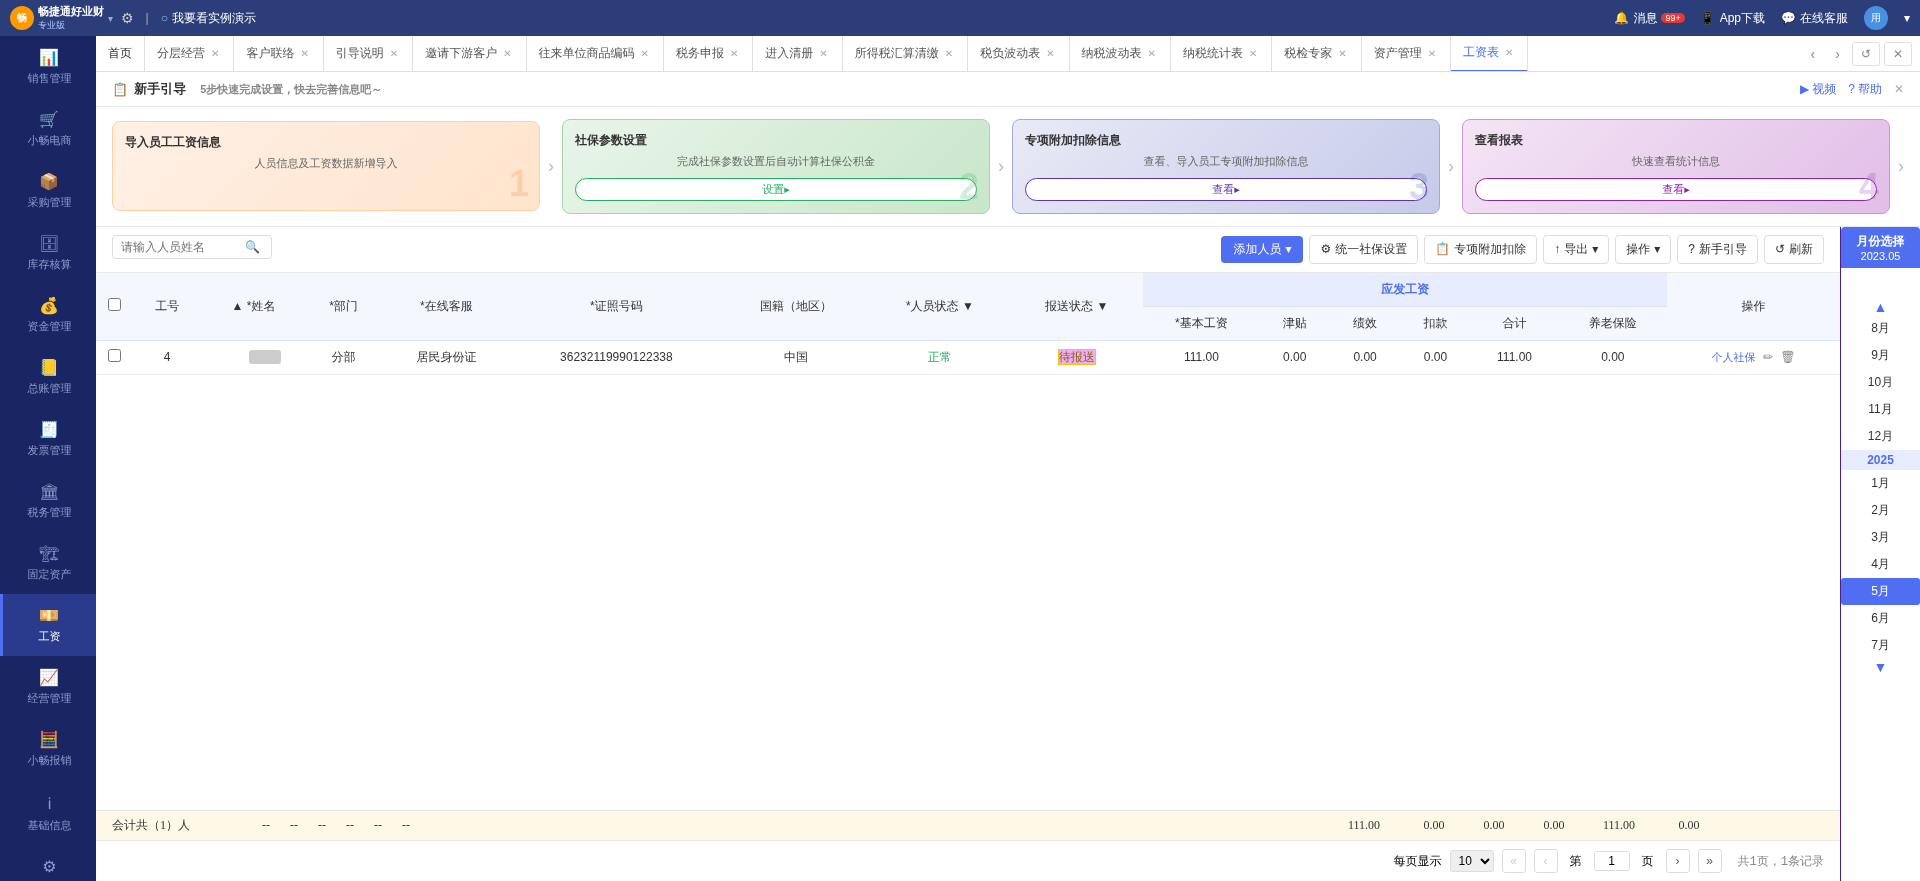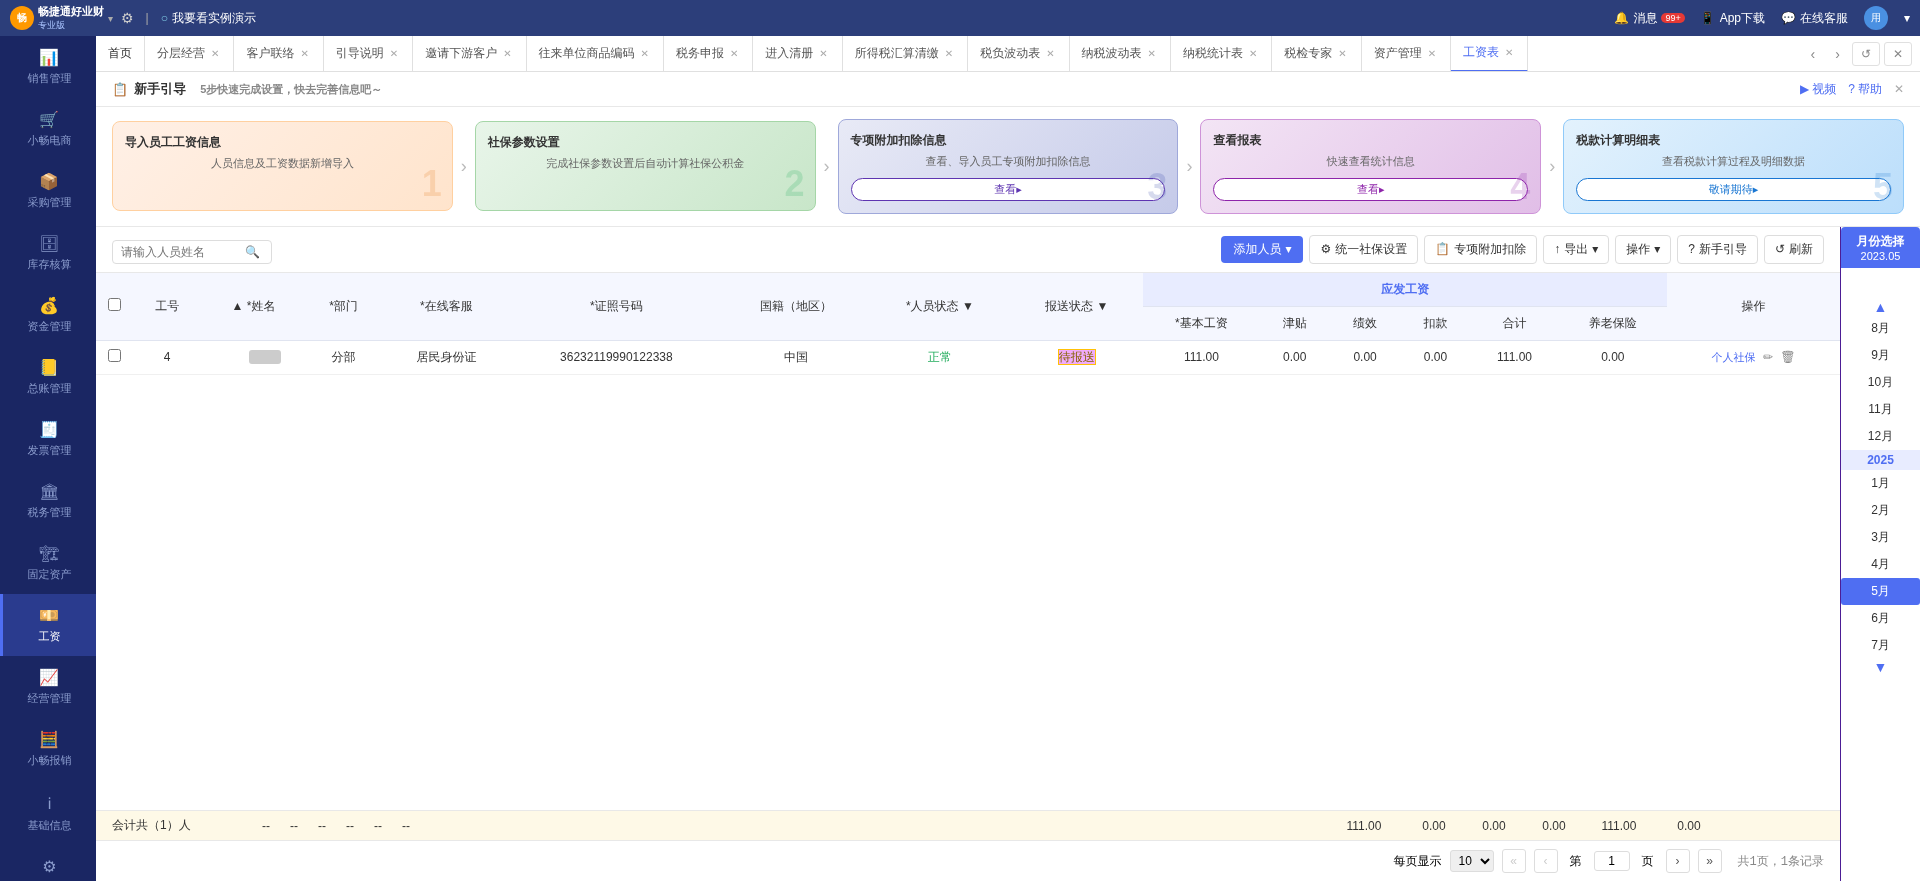--- a/index.html
+++ b/index.html
@@ -65,42 +65,42 @@
     .step-desc { font-size: 11px; color: #666; line-height: 1.5; flex: 1; text-align: center; }
     .step-btn { margin-top: 8px; padding: 3px 12px; border-radius: 12px; font-size: 11px; cursor: pointer; border: none; display: inline-block; }
     .step-btn-orange { background: white; color: #e67e22; border: 1px solid #e67e22; }
     .step-btn-green { background: white; color: #27ae60; border: 1px solid #27ae60; }
     .step-btn-purple { background: white; color: #5e35b1; border: 1px solid #5e35b1; }
     .step-btn-pink { background: white; color: #8e24aa; border: 1px solid #8e24aa; }
     .step-btn-blue { background: white; color: #1976d2; border: 1px solid #1976d2; }
     .step-arrow { color: #bbb; font-size: 18px; flex-shrink: 0; }
 
     
-    .toolbar { background: #fff; padding: 8px 16px; display: flex; align-items: flex-end; gap: 8px; border-bottom: 1px solid #e8e8e8; flex-shrink: 0; }
+    .toolbar { background: #fff; padding: 8px 16px; display: flex; align-items: flex-start; gap: 8px; border-bottom: 1px solid #e8e8e8; flex-shrink: 0; }
     .search-input { border: 1px solid #ddd; border-radius: 4px; padding: 4px 8px; font-size: 12px; width: 160px; display: flex; align-items: center; gap: 4px; color: #aaa; }
     .search-input input { border: none; outline: none; font-size: 12px; color: #333; width: 120px; }
     .toolbar-right { margin-left: auto; display: flex; align-items: center; gap: 6px; padding-left: 44px; }
     .btn-primary { background: #4f6ef2; color: white; border: none; padding: 5px 12px; border-radius: 4px; cursor: pointer; font-size: 12px; display: flex; align-items: center; gap: 4px; }
     .btn-default { background: #fff; color: #333; border: 1px solid #ddd; padding: 5px 10px; border-radius: 4px; cursor: pointer; font-size: 12px; display: flex; align-items: center; gap: 4px; }
 
     
     .table-container { flex: 1; overflow: auto; background: #fff; }
     table { width: 100%; border-collapse: collapse; font-size: 12px; min-width: 1400px; }
     thead th { background: #f5f7ff; border-bottom: 1px solid #e0e4f0; padding: 8px 10px; text-align: center; color: #333; font-weight: 500; white-space: nowrap; position: sticky; top: 0; z-index: 1; }
     thead th.group-header { background: #e8ecff; font-weight: bold; color: #4f6ef2; }
     tbody td { border-bottom: 1px solid #f0f0f0; padding: 8px 10px; text-align: center; color: #333; }
     .checkbox-cell { width: 36px; }
     .status-normal { color: #27ae60; }
     .status-pending { background: #f0abfc; color: #856404; border: 1px solid #ffc107; }
     .op-link { color: #4f6ef2; cursor: pointer; font-size: 11px; margin: 0 2px; }
     .op-icon { color: #888; cursor: pointer; font-size: 12px; margin: 0 2px; }
     .th-sort { display: inline-flex; align-items: center; gap: 2px; cursor: pointer; }
 
     
-    .table-footer { background: #fef9e7; border-top: 1px solid #e8e8e8; padding: 6px 16px; display: flex; align-items: center; font-size: 12px; color: #333; flex-shrink: 0; }
+    .table-footer { background: #fef9e7; border-top: 1px solid #e8e8e8; padding: 6px 16px; display: flex; align-items: center; font-size: 12px; color: #333; flex-shrink: 0; font-family: Liberation Serif, serif; }
     .footer-cell { text-align: center; padding: 0 10px; }
     .footer-spacer { flex: 1; }
 
     
     .pagination-bar { background: #fff; border-top: 1px solid #e8e8e8; padding: 8px 16px; display: flex; align-items: center; justify-content: flex-end; gap: 8px; font-size: 12px; flex-shrink: 0; }
     .page-size-select { border: 1px solid #ddd; border-radius: 3px; padding: 2px 4px; font-size: 12px; }
     .page-btn { width: 24px; height: 24px; display: flex; align-items: center; justify-content: center; border: 1px solid #ddd; border-radius: 3px; cursor: pointer; color: #555; }
     .page-btn.disabled { color: #ccc; cursor: default; }
     .page-num-input { border: 1px solid #ddd; border-radius: 3px; padding: 2px 6px; width: 36px; text-align: center; font-size: 12px; }
     .month-panel-header { background: #4f6ef2; color: white; text-align: center; padding: 6px; font-size: 12px; font-weight: bold; border-radius: 4px 4px 0 0; }
@@ -311,46 +311,41 @@
           <div class="step-card step-card-1">
             <div class="step-title">导入员工工资信息</div>
             <div class="step-desc">人员信息及工资数据新增导入</div>
             <span class="step-num">1</span>
           </div>
           <span class="step-arrow">›</span>
 
           <div class="step-card step-card-2">
             <div class="step-title">社保参数设置</div>
             <div class="step-desc">完成社保参数设置后自动计算社保公积金</div>
+            <button class="step-btn step-btn-green">设置▸</button>
             <span class="step-num">2</span>
           </div>
           <span class="step-arrow">›</span>
 
           <div class="step-card step-card-3">
             <div class="step-title">专项附加扣除信息</div>
             <div class="step-desc">查看、导入员工专项附加扣除信息</div>
             <button class="step-btn step-btn-purple">查看▸</button>
             <span class="step-num">3</span>
           </div>
           <span class="step-arrow">›</span>
 
           <div class="step-card step-card-4">
             <div class="step-title">查看报表</div>
             <div class="step-desc">快速查看统计信息</div>
             <button class="step-btn step-btn-pink">查看▸</button>
             <span class="step-num">4</span>
           </div>
           <span class="step-arrow">›</span>
 
-          <div class="step-card step-card-5">
-            <div class="step-title">税款计算明细表</div>
-            <div class="step-desc">查看税款计算过程及明细数据</div>
-            <button class="step-btn step-btn-blue">敬请期待▸</button>
-            <span class="step-num">5</span>
-          </div>
         </div>
 
         <div class="content-wrapper">
           <div class="main-content">
 
             <div class="toolbar">
               <div class="search-input">
                 <input type="text" placeholder="请输入人员姓名" style="border: none; outline: none; font-size: 12px; color: rgb(51, 51, 51); width: 120px;">
                 <span style="color:#aaa;cursor:pointer;">🔍</span>
               </div>

